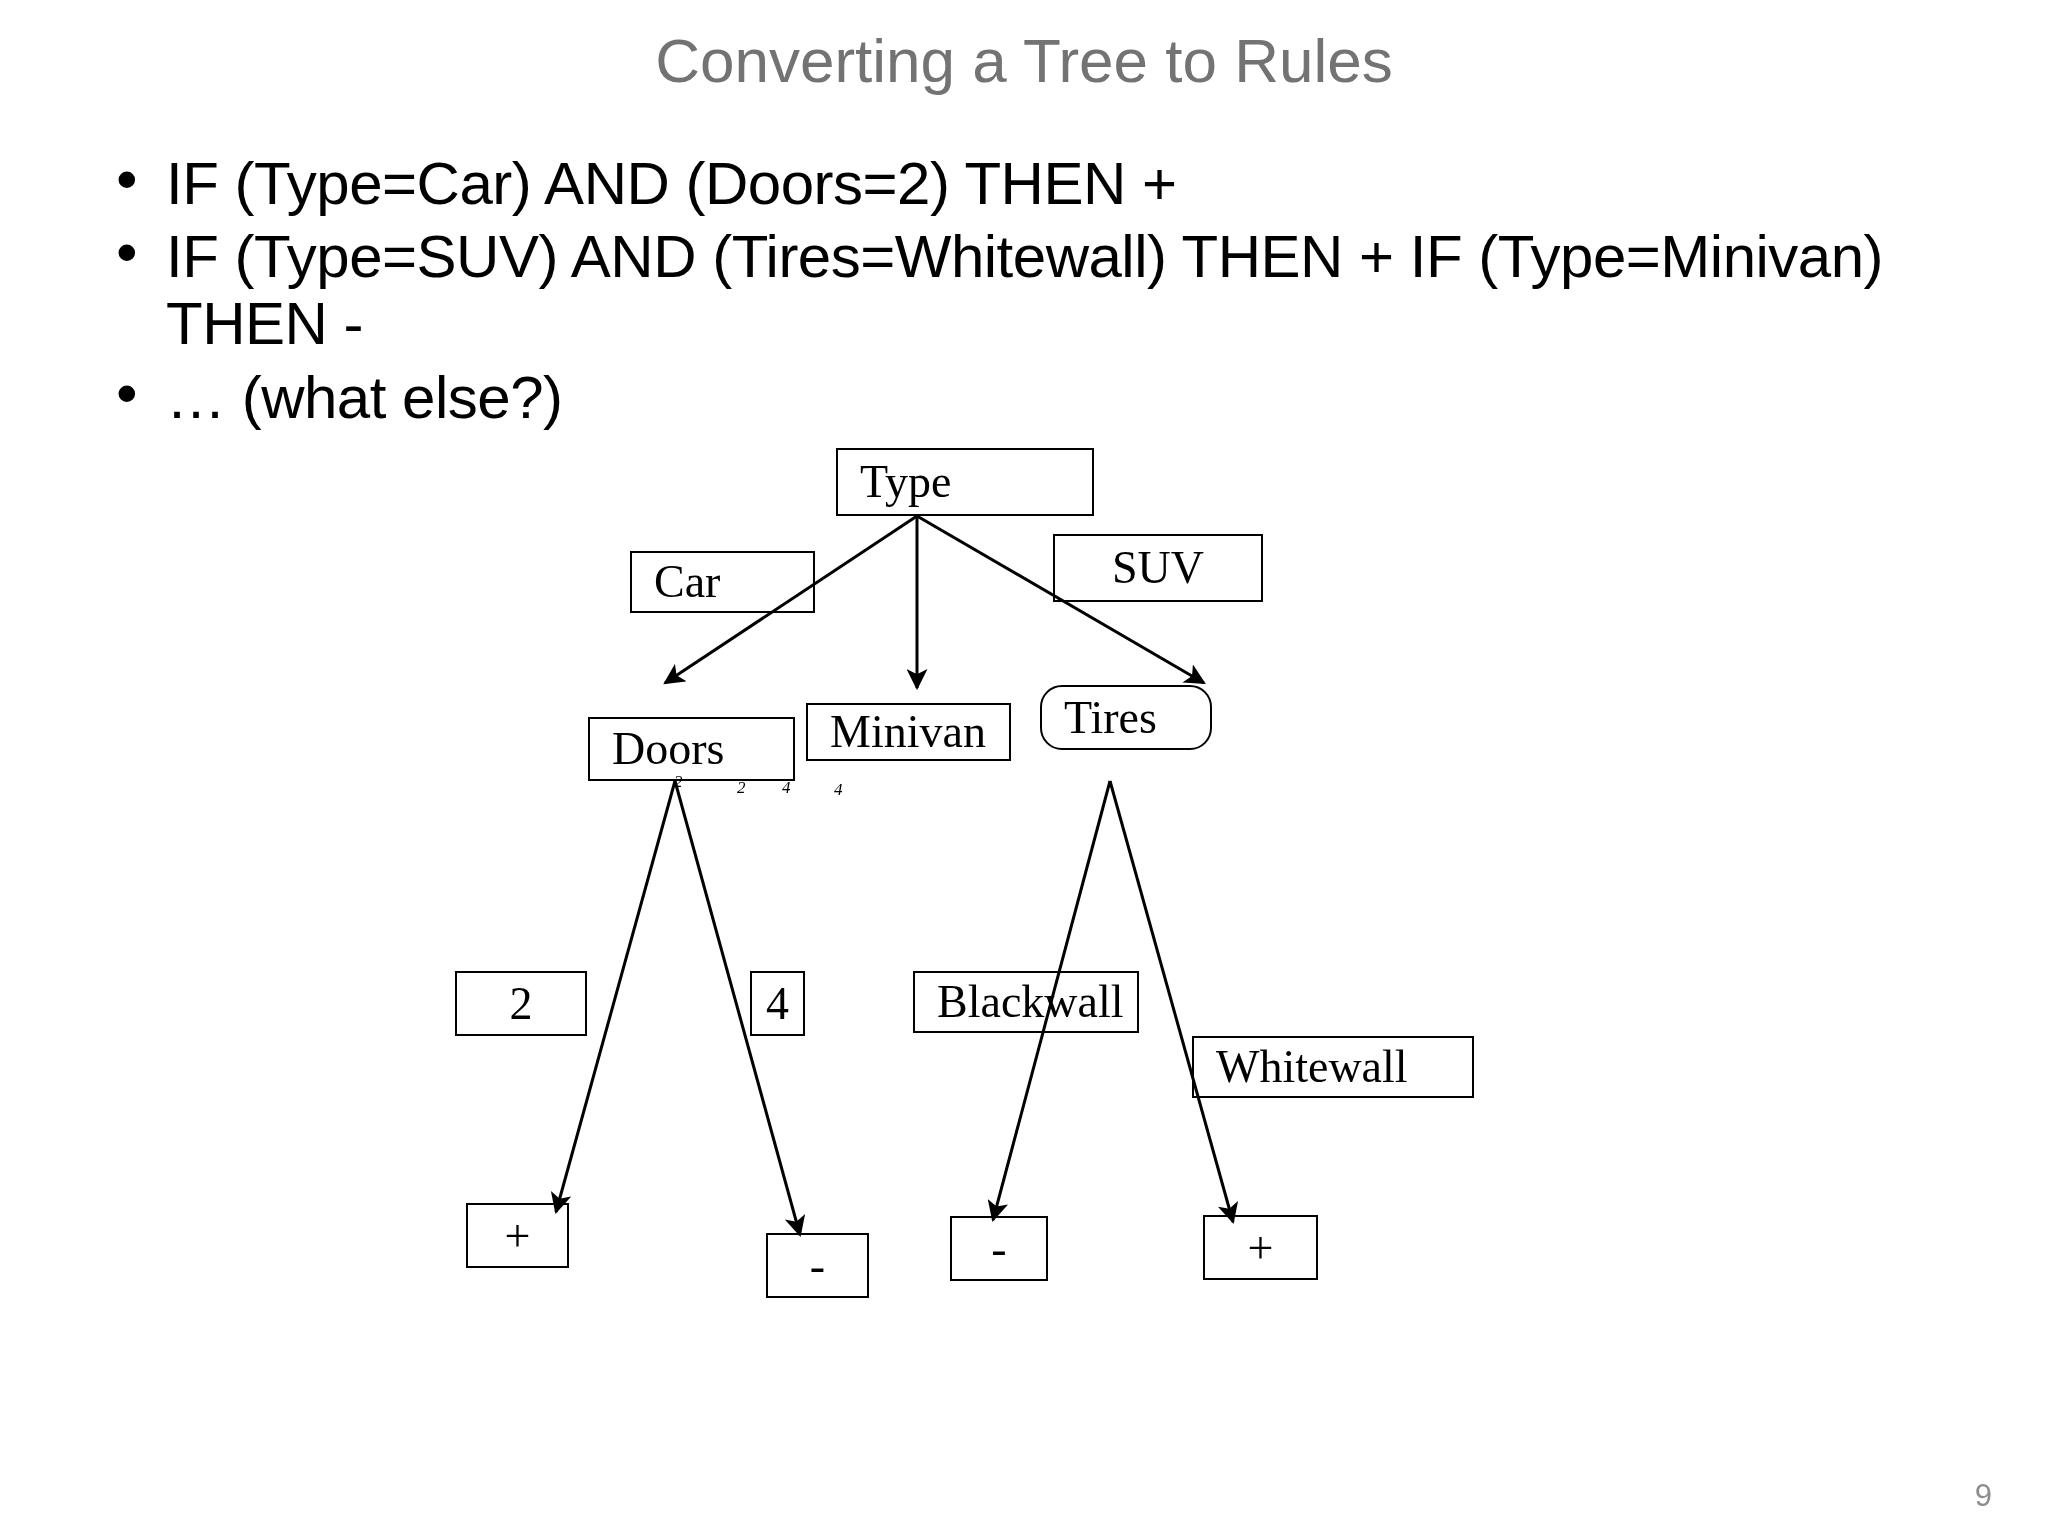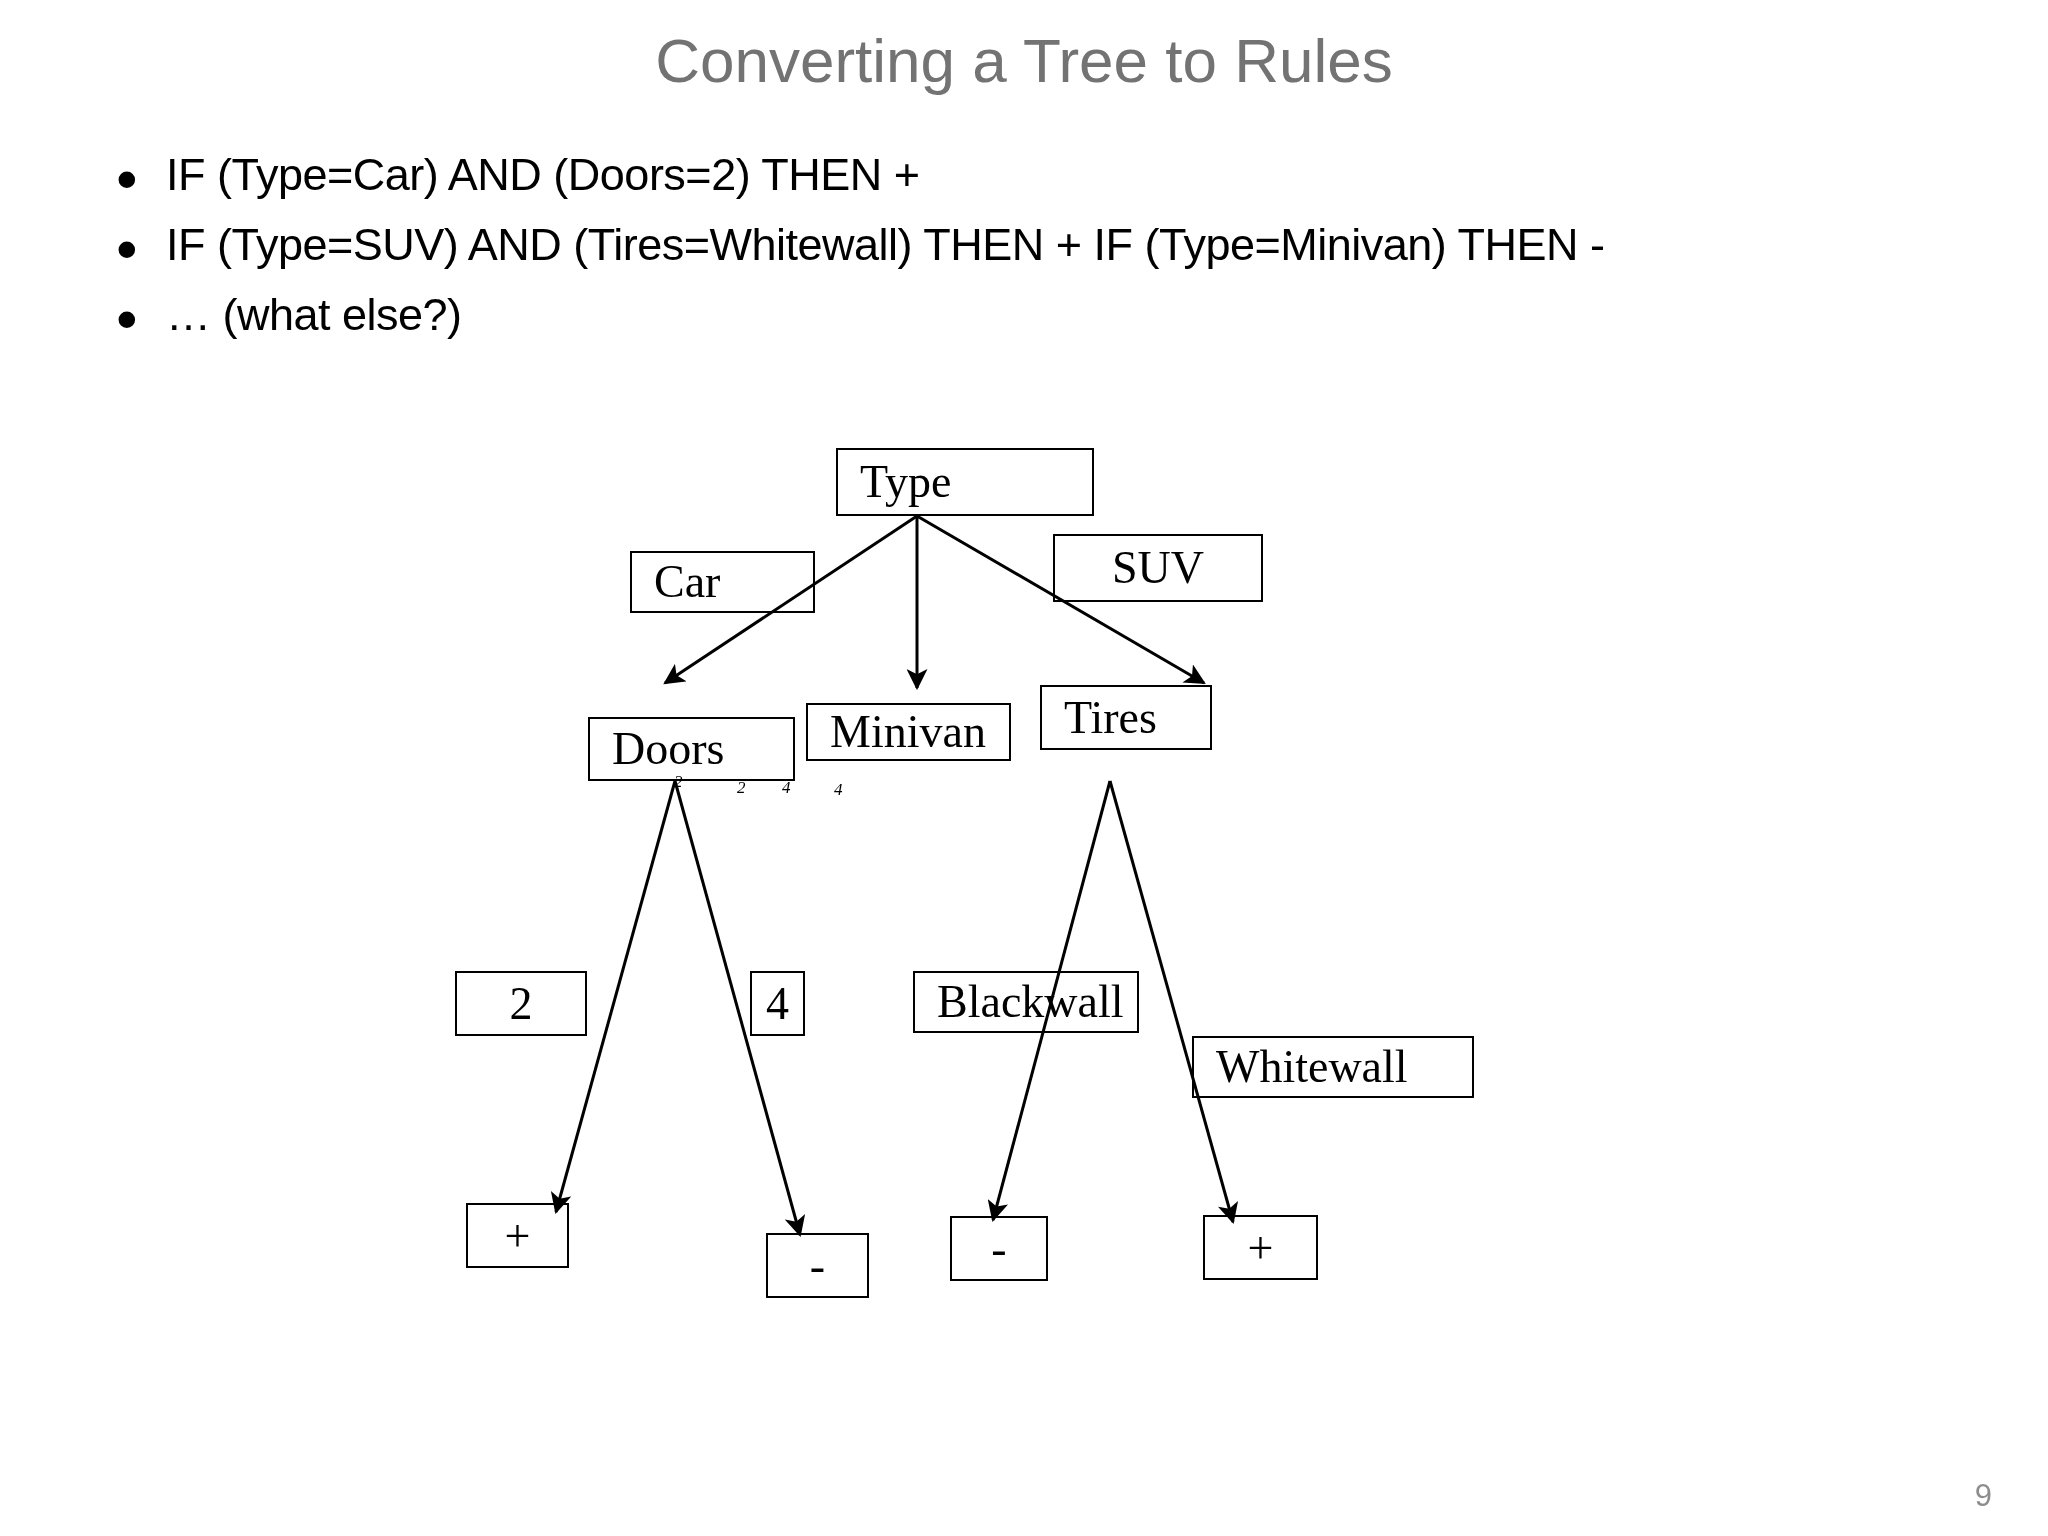--- a/index.html
+++ b/index.html
@@ -49,21 +49,21 @@
     flex: 0 0 auto;
     width: 56px;
     font-size: 57px;
     line-height: 1.12;
     color: #000000;
     text-align: left;
     font-family: "DejaVu Sans", sans-serif;
   }
   .bullet-text {
     flex: 1 1 auto;
-    font-size: 45px;
+    font-size: 60px;
     line-height: 1.12;
     color: #000000;
     font-family: "Liberation Sans", sans-serif;
     letter-spacing: -0.5px;
   }
   #bullet-2 .bullet-text { max-width: 1720px; }
 
   
   #tree {
     position: absolute;
@@ -163,21 +163,21 @@
     </div>
 
     <div class="node center" style="left:1053px; top:534px; width:210px; height:68px;">
       <span>SUV</span>
     </div>
 
     <div class="node left" style="left:806px; top:703px; width:205px; height:58px;">
       <span>Minivan</span>
     </div>
 
-    <div class="node left" style="left:1040px; top:685px; width:172px; height:65px;">
+    <div class="node left" style="left:1040px; top:685px; width:172px; height:65px;border-radius:22px;">
       <span>Tires</span>
     </div>
 
     <div class="node left" style="left:588px; top:717px; width:207px; height:64px;">
       <span>Doors</span>
     </div>
 
     <div class="node center" style="left:455px; top:971px; width:132px; height:65px;">
       <span>2</span>
     </div>

